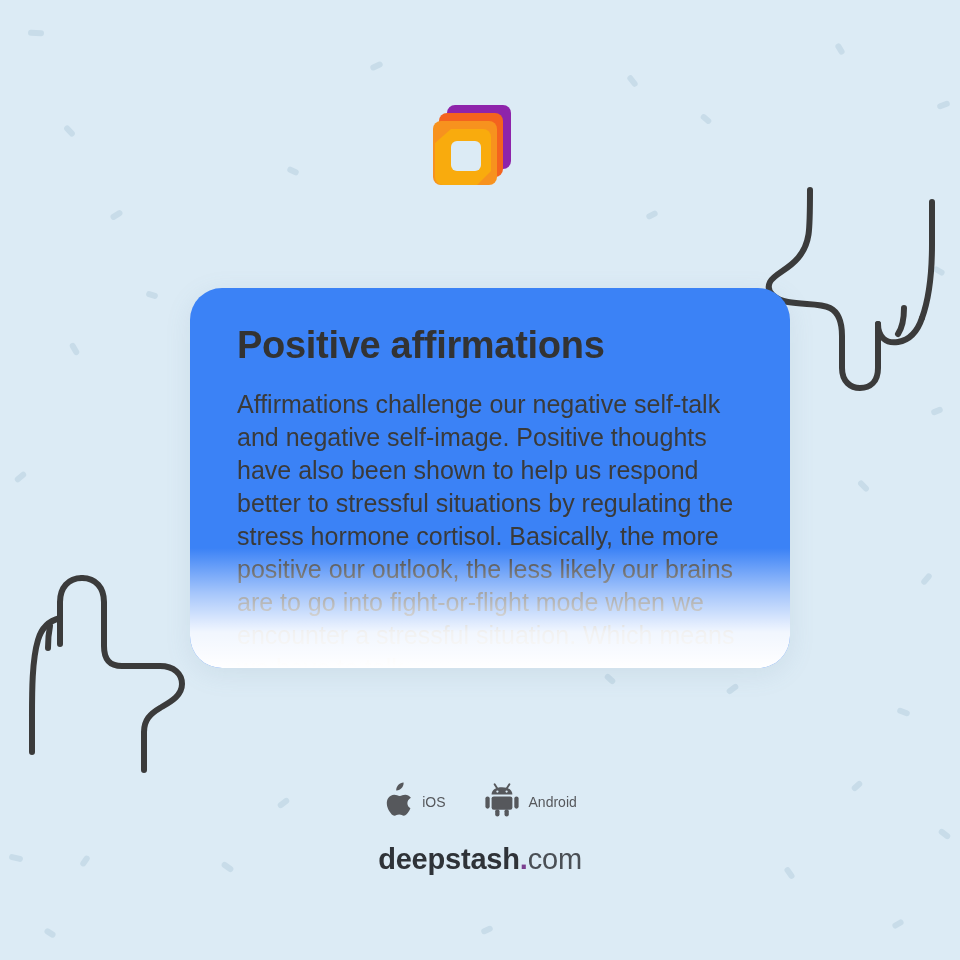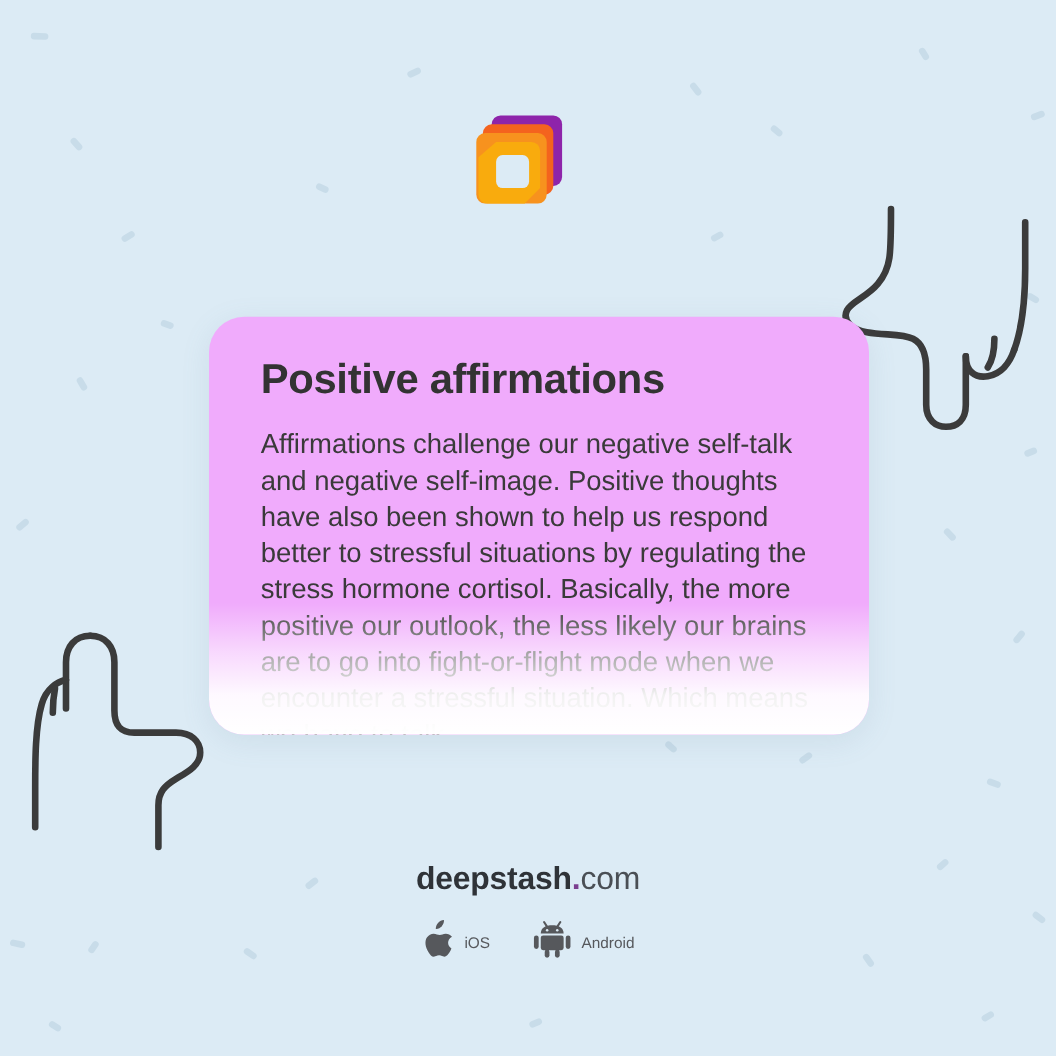--- a/index.html
+++ b/index.html
@@ -54,21 +54,21 @@
     height: 98px;
   }
 
   
   #card {
     position: absolute;
     left: 190px;
     top: 288px;
     width: 600px;
     height: 380px;
-    background: #f0abfc;
+    background: #3b82f6;
     border-radius: 32px;
     overflow: hidden;
     box-shadow: 0 6px 26px rgba(110,140,165,0.13);
   }
 
   #card-inner {
     position: absolute;
     left: 0; top: 0; right: 0; bottom: 0;
     padding: 36px 42px 0 47px;
   }
@@ -222,24 +222,20 @@
     <div id="card-inner">
       <h1 id="card-title">Positive affirmations</h1>
       <p id="card-body">Affirmations challenge our negative self-talk and negative self-image. Positive thoughts have also been shown to help us respond better to stressful situations by regulating the stress hormone cortisol. Basically, the more positive our outlook, the less likely our brains are to go into fight-or-flight mode when we encounter a stressful situation. Which means we have to talk</p>
     </div>
     <div id="card-fade"></div>
   </div>
 
   <div id="footer">
 
 
-    <div id="wordmark">
-      <span id="wordmark-name">deepstash</span><span id="wordmark-dot">.</span><span id="wordmark-tld">com</span>
-    </div>
-
     <div id="store-row">
 
       <div class="store-badge">
         <span class="store-icon">
           <svg width="30" height="36" viewBox="0 0 30 36" fill="#56585c">
             <path d="M20.6 0.4c0.2 2.1-0.7 4.1-2 5.6c-1.3 1.5-3.4 2.7-5.4 2.5c-0.2-2 0.8-4.1 2-5.5C16.6 1.4 18.9 0.3 20.6 0.4z"></path>
             <path d="M27.4 26.2c-0.6 1.5-0.9 2.1-1.7 3.4c-1.2 1.8-2.8 4.1-4.8 4.1c-1.8 0-2.3-1.2-4.7-1.2c-2.4 0-3 1.2-4.8 1.2c-2 0-3.5-2.1-4.7-3.9C3.4 24.8 3 19.2 5.1 16.2c1.5-2.1 3.9-3.4 6.1-3.4c2.3 0 3.7 1.2 5.6 1.2c1.8 0 2.9-1.2 5.5-1.2c2 0 4.1 1.1 5.6 2.9C22.9 18.4 23.7 24.3 27.4 26.2z"></path>
           </svg>
         </span>
         <span class="store-label">iOS</span>
@@ -262,15 +258,19 @@
             <rect x="30.3" y="14.4" width="4.3" height="12.3" rx="2.15"></rect>
 
             <rect x="11.2" y="27.2" width="4.3" height="7.4" rx="2.15"></rect>
             <rect x="20.5" y="27.2" width="4.3" height="7.4" rx="2.15"></rect>
           </svg>
         </span>
         <span class="store-label">Android</span>
       </div>
 
     </div>
+
+    <div id="wordmark">
+      <span id="wordmark-name">deepstash</span><span id="wordmark-dot">.</span><span id="wordmark-tld">com</span>
+    </div>
   </div>
 
 </div>
 
 </body></html>

